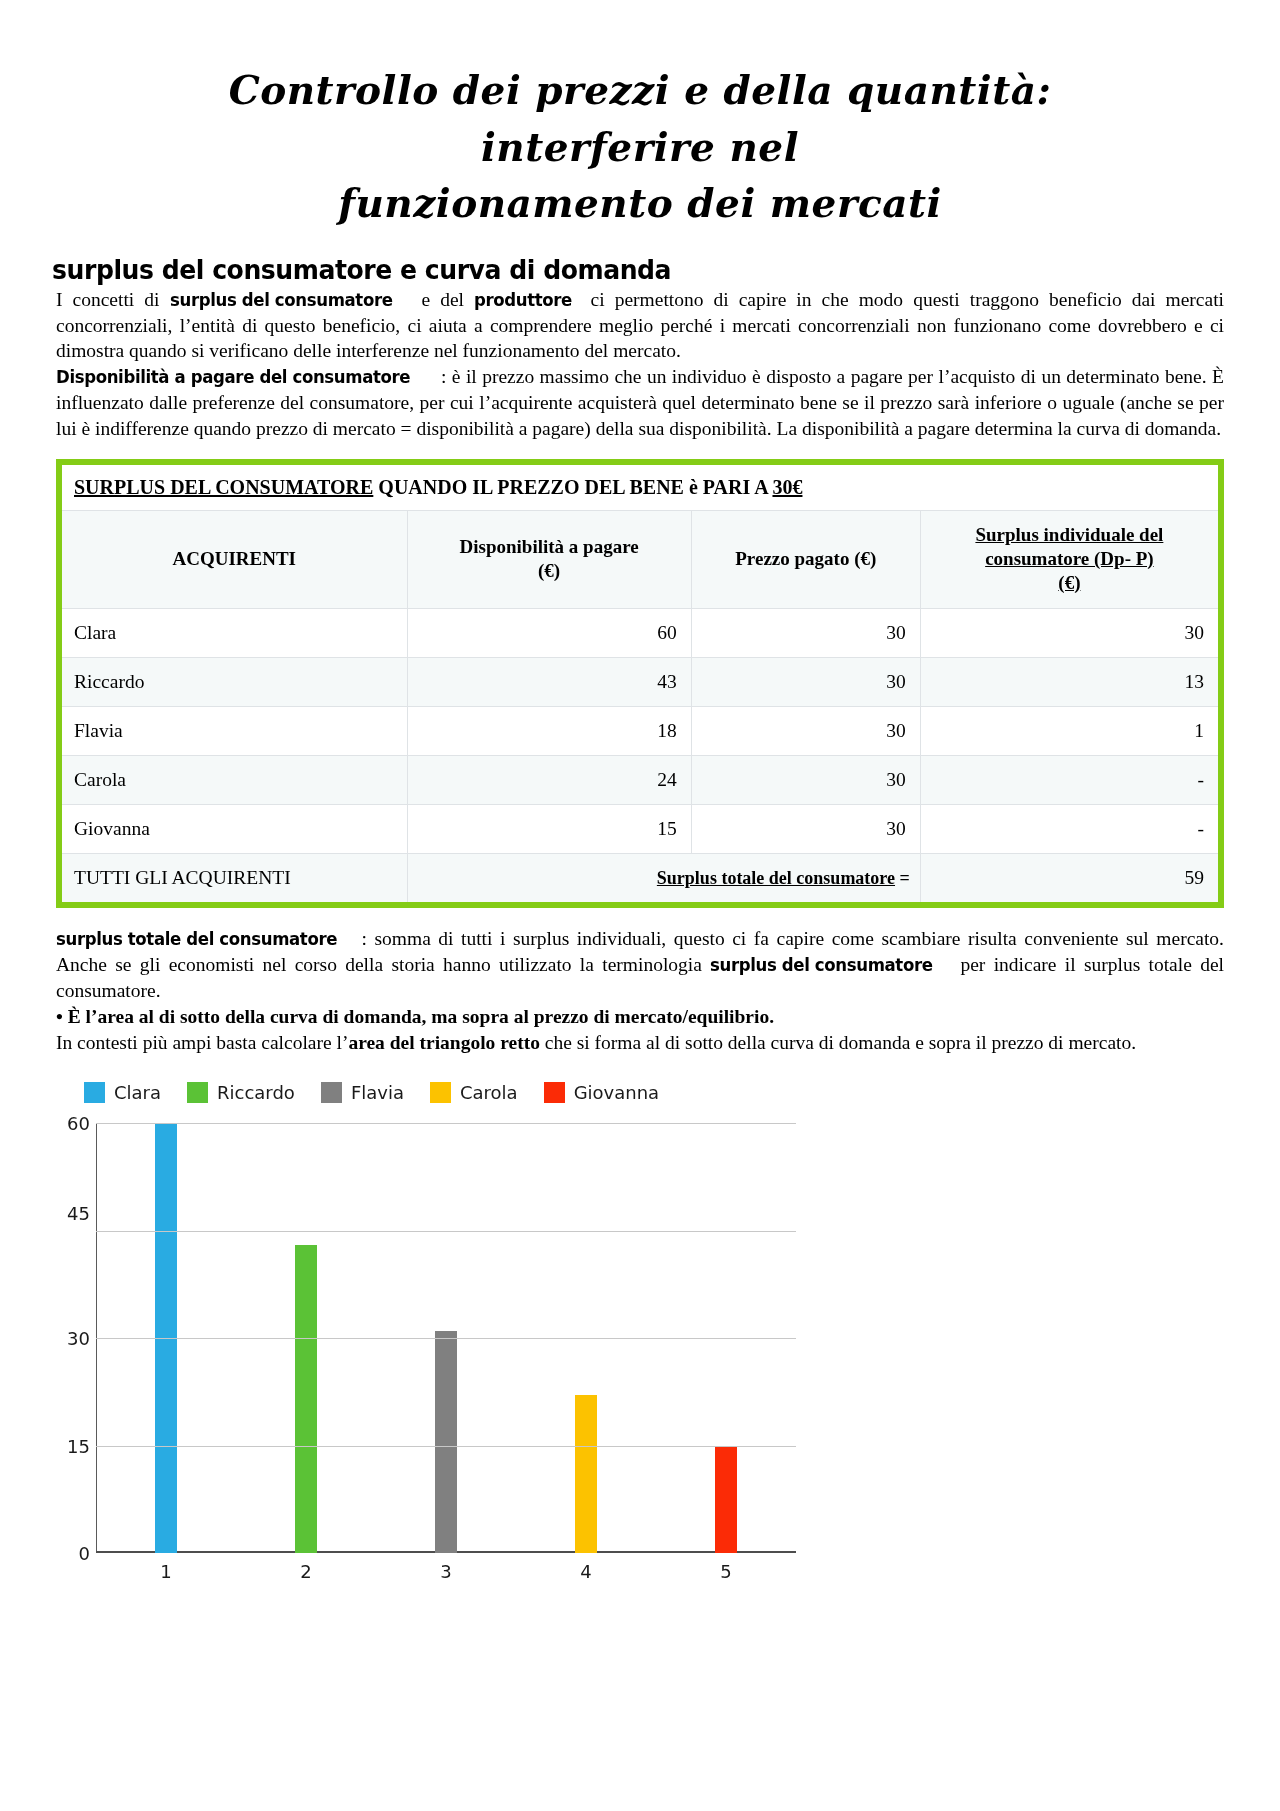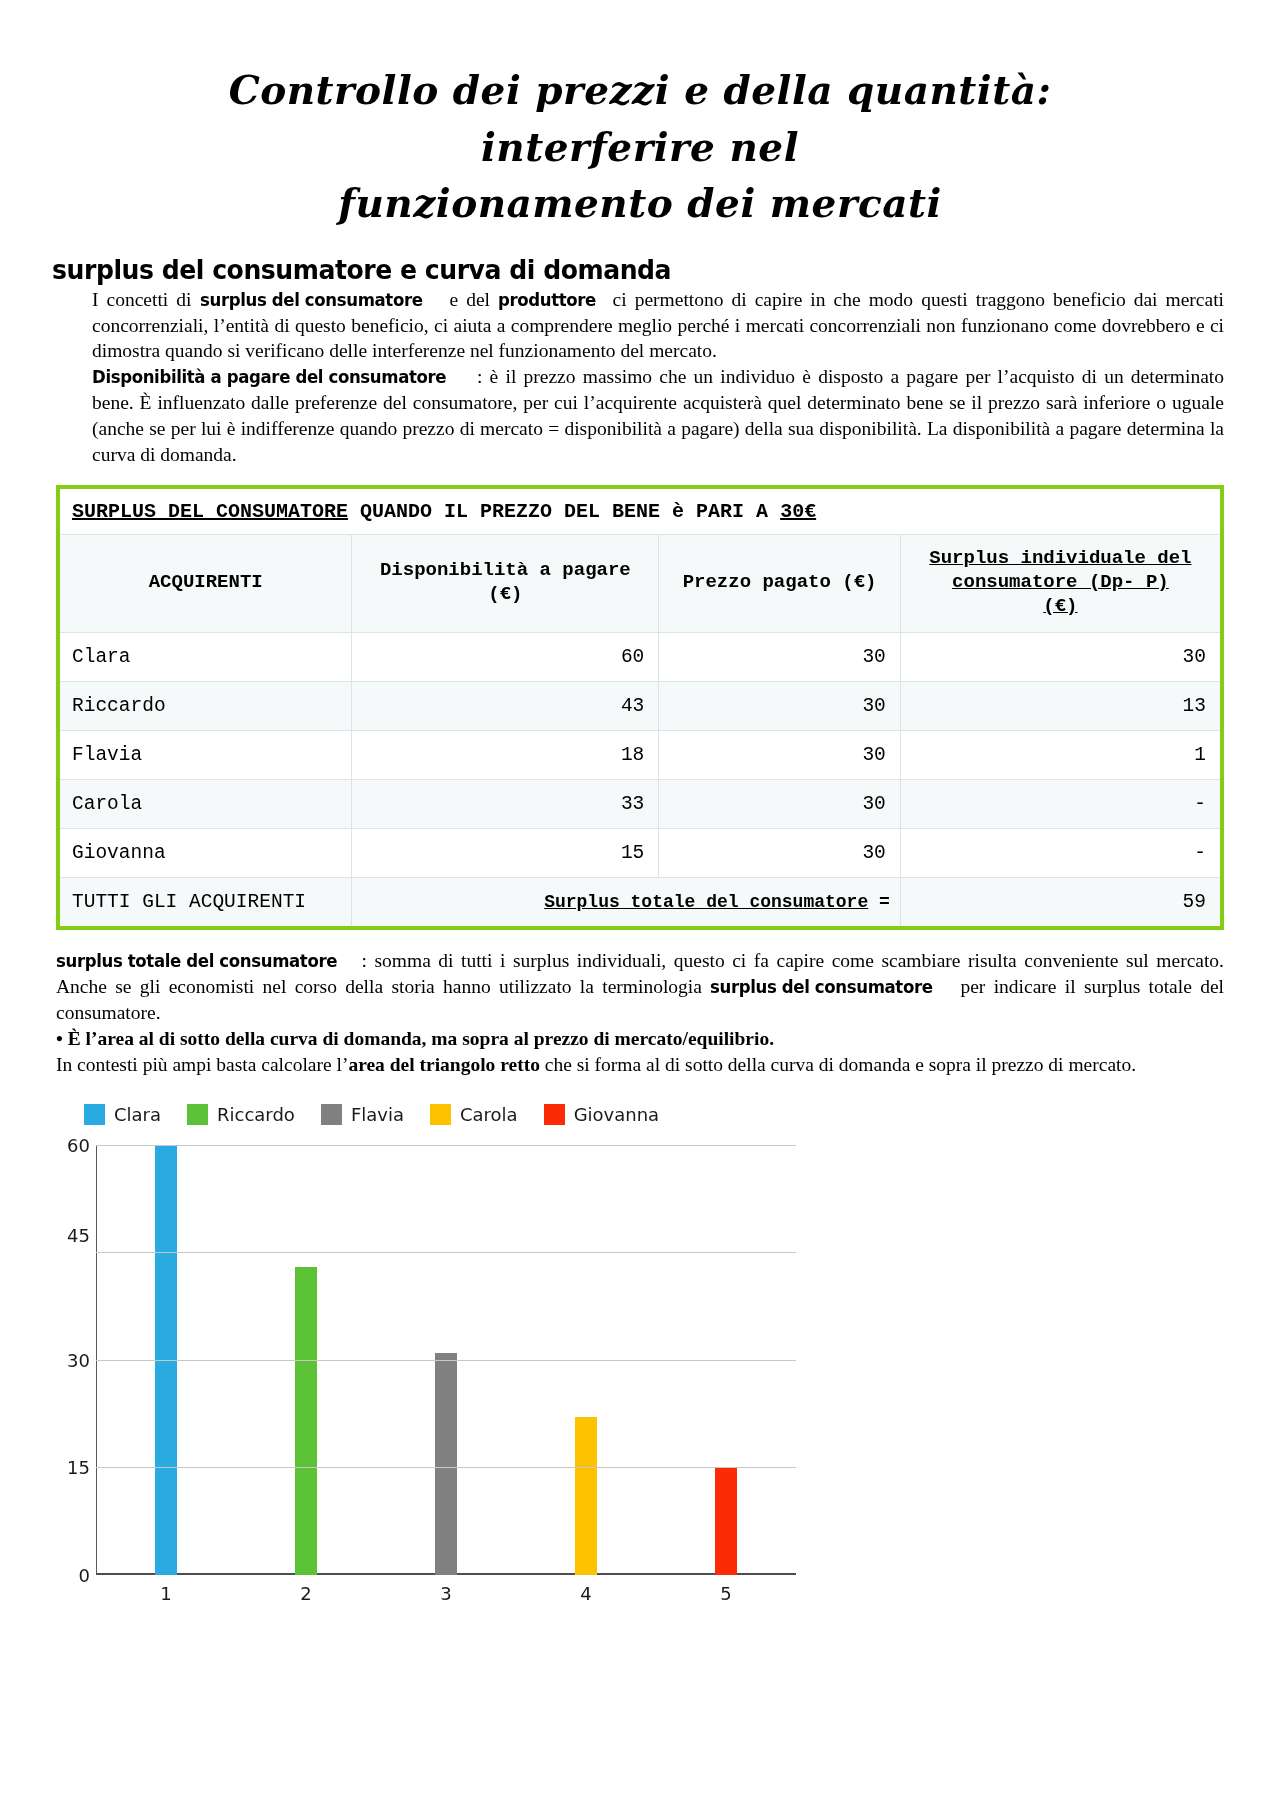--- a/index.html
+++ b/index.html
@@ -44,21 +44,20 @@
     letter-spacing: -0.5px;
     text-transform: lowercase;
     margin: 14px 0 2px 0;
     padding: 0 56px;
     transform: scaleX(0.93);
     transform-origin: left center;
   }
   
   .body-block {
     padding: 0 56px;
-    margin-left: 36px;
   }
   p.para {
     margin: 0 0 0 0;
     font-size: 19.5px;
     line-height: 1.33;
     text-align: justify;
     font-family: "Liberation Serif", serif;
   }
   .term {
     font-family: "DejaVu Sans", sans-serif;
@@ -71,22 +70,22 @@
   }
   .b { font-weight: bold; }
   
   .table-wrap {
     padding: 0 56px;
     margin-top: 17px;
   }
   table.surplus {
     width: 100%;
     border-collapse: collapse;
-    border: 4px solid #84cc16;
-    font-family: Liberation Mono, monospace;
+    border: 6px solid #84cc16;
+    font-family: Liberation Serif, serif;
     background: #ffffff;
   }
   table.surplus td, table.surplus th {
     border: 1px solid #dfe3e6;
     padding: 0;
     vertical-align: middle;
   }
   .tbl-title-cell {
     padding: 11px 10px 11px 12px !important;
     font-size: 20px;
@@ -274,21 +273,21 @@
           <td class="num-cell">13</td>
         </tr>
         <tr class="plain">
           <td class="name-cell">Flavia</td>
           <td class="num-cell">18</td>
           <td class="num-cell">30</td>
           <td class="num-cell">1</td>
         </tr>
         <tr class="alt">
           <td class="name-cell">Carola</td>
-          <td class="num-cell">33</td>
+          <td class="num-cell">24</td>
           <td class="num-cell">30</td>
           <td class="num-cell">-</td>
         </tr>
         <tr class="plain">
           <td class="name-cell">Giovanna</td>
           <td class="num-cell">15</td>
           <td class="num-cell">30</td>
           <td class="num-cell">-</td>
         </tr>
         <tr class="alt">

